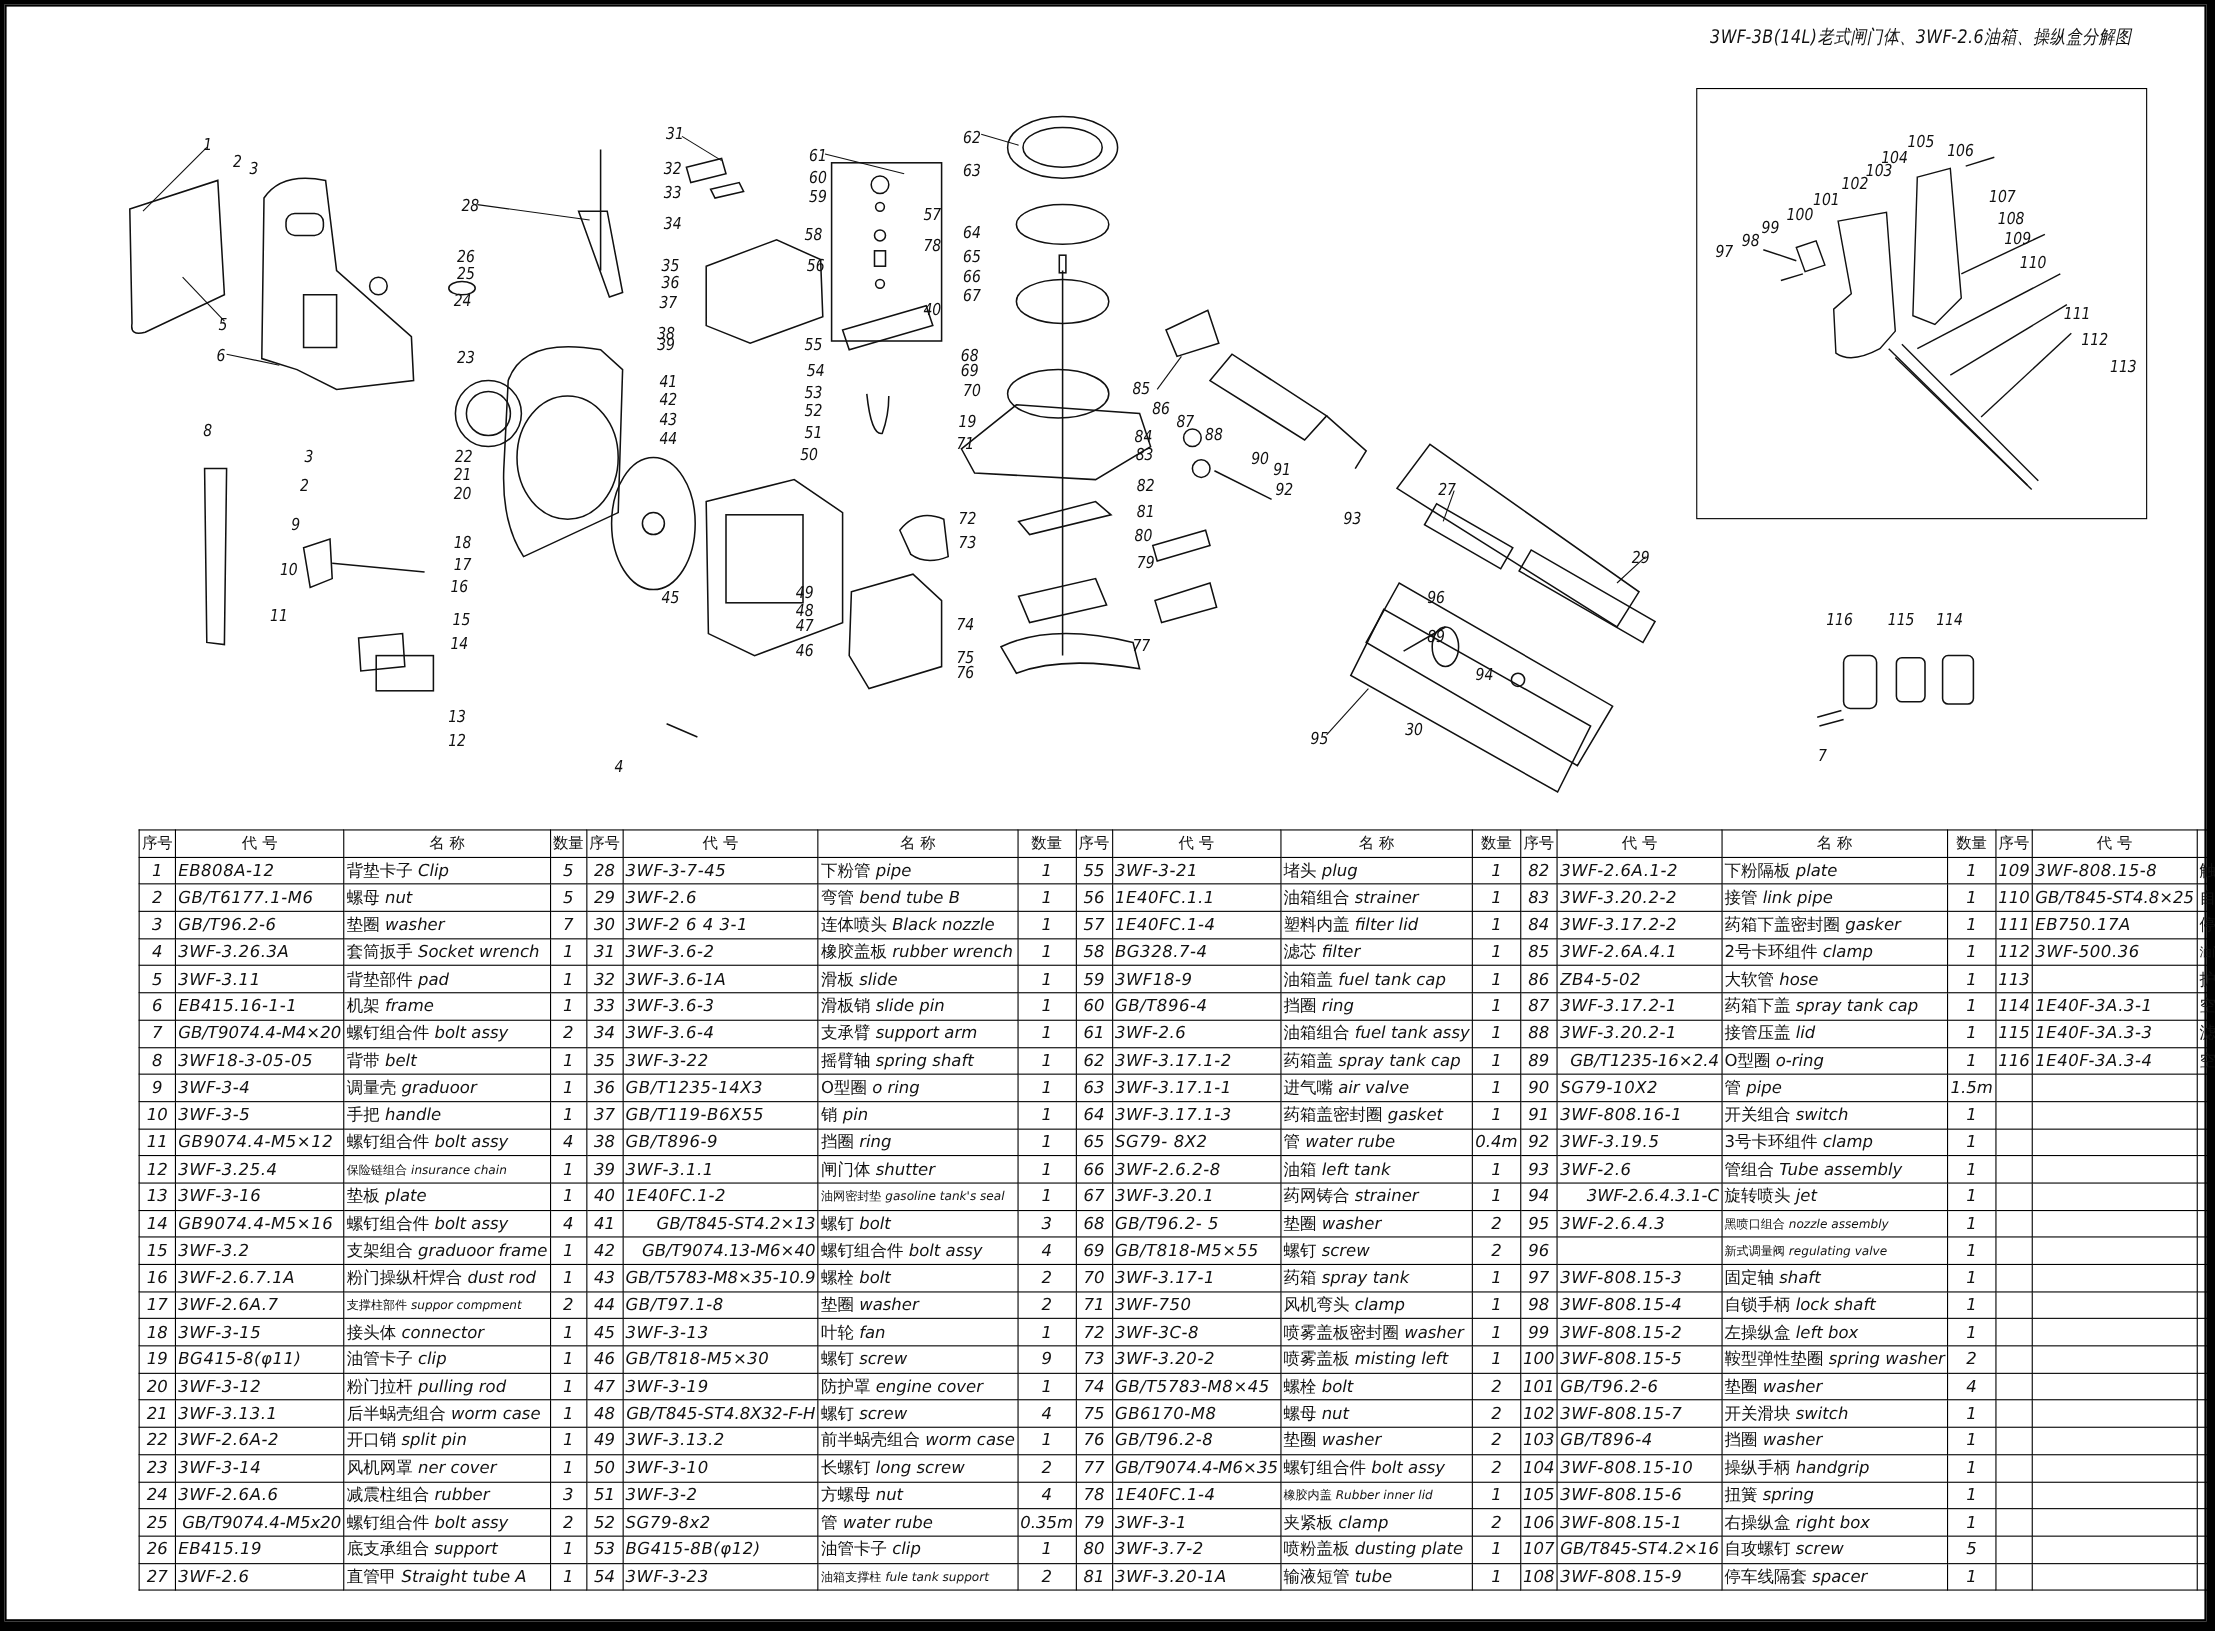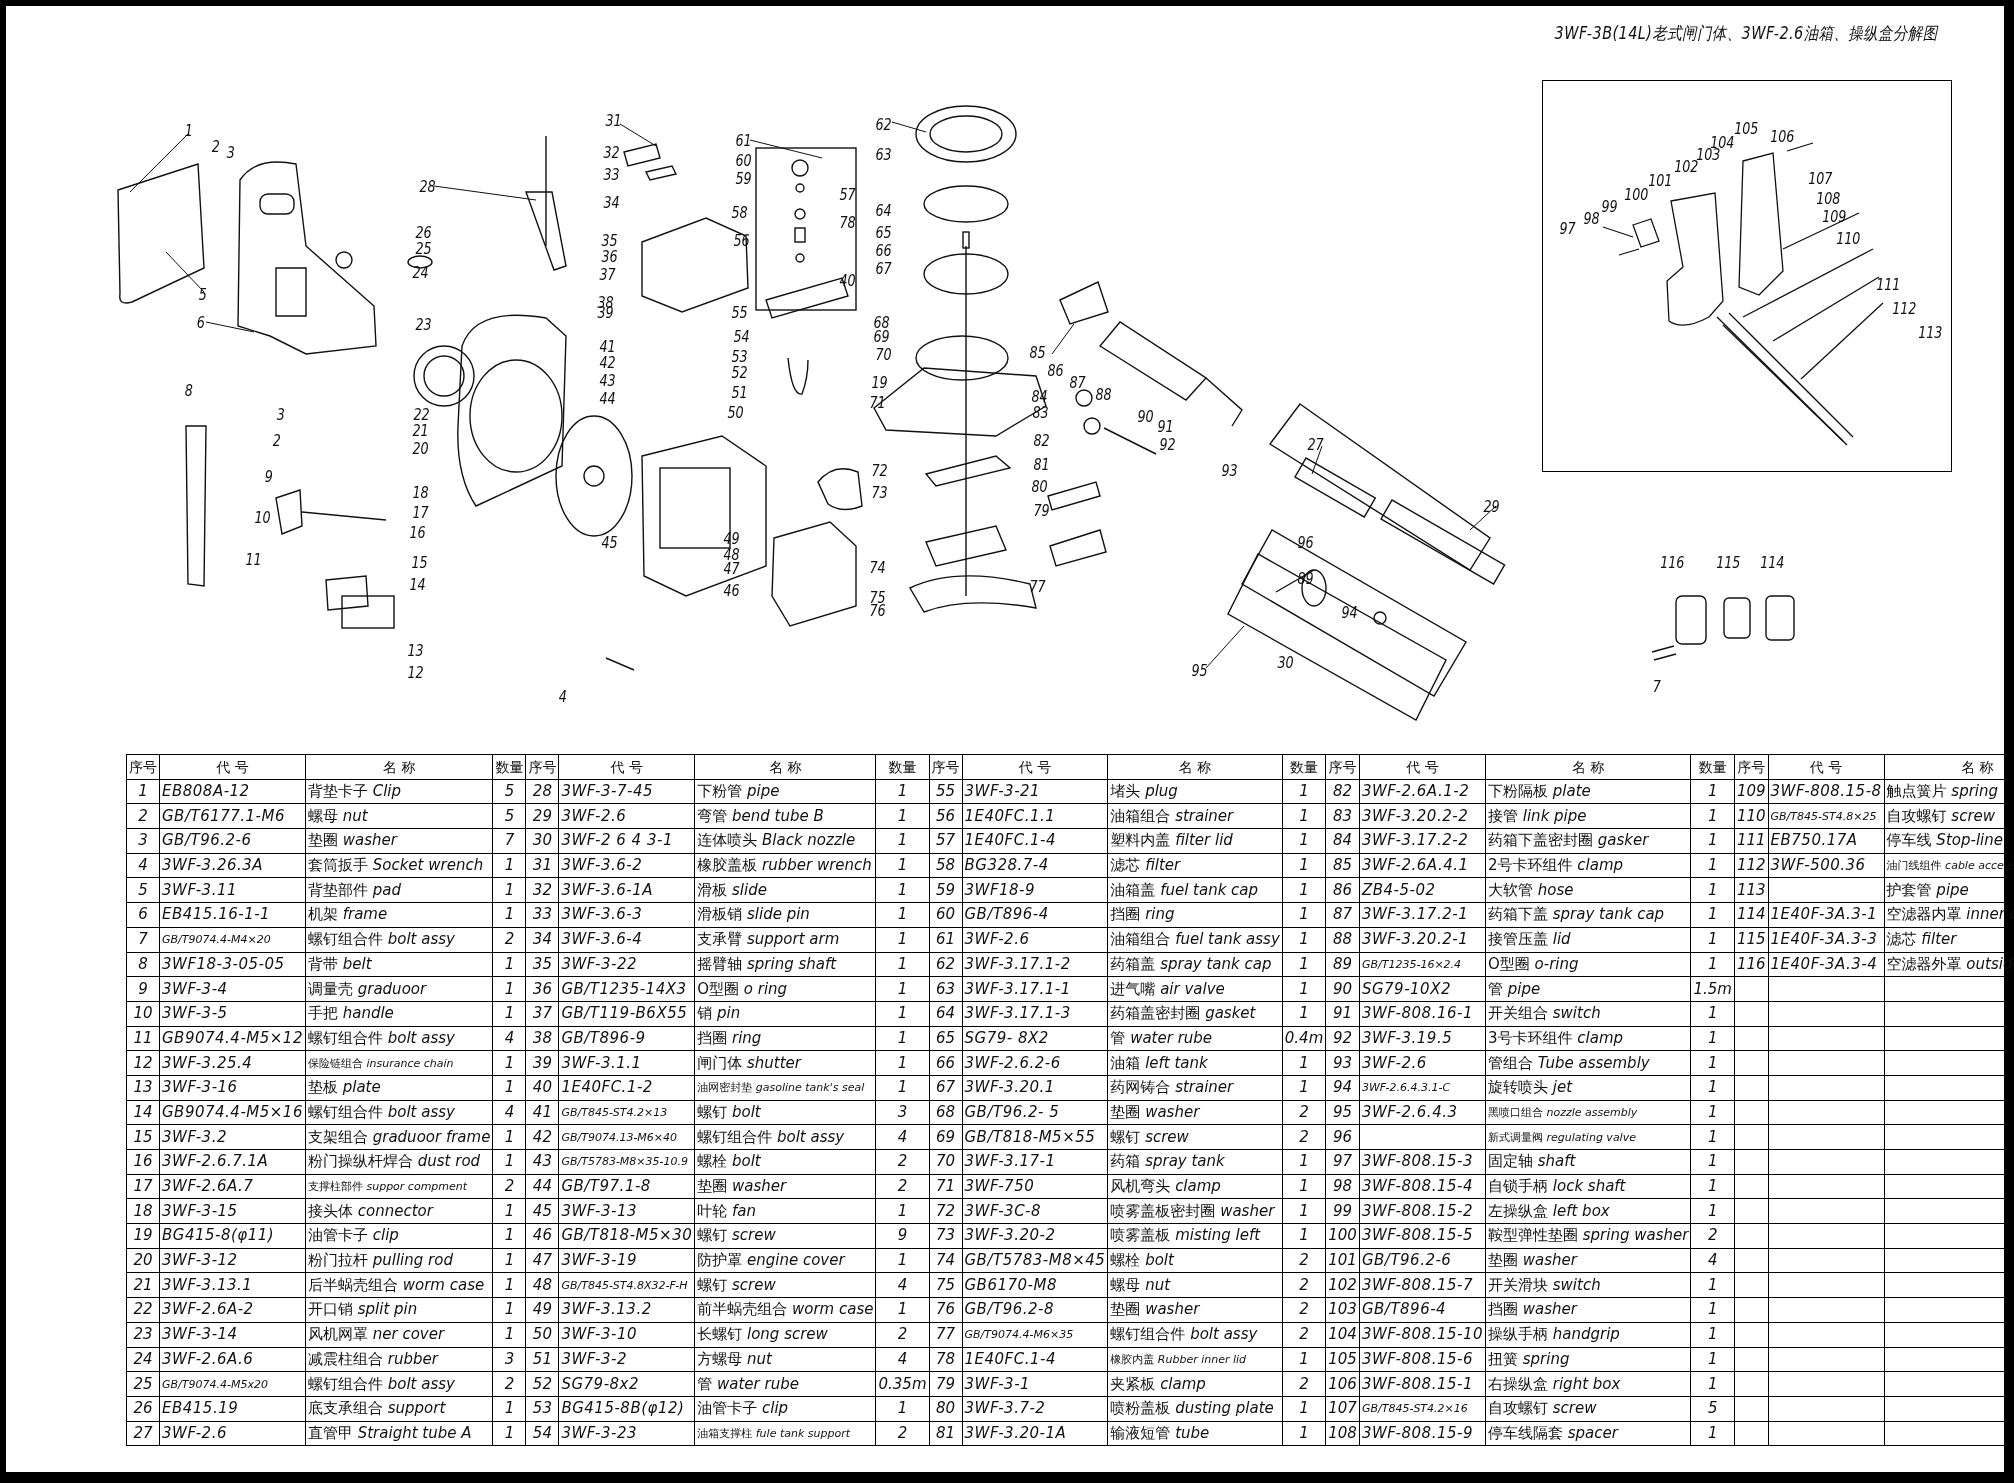--- a/index.html
+++ b/index.html
@@ -8,21 +8,21 @@
   .title { position: absolute; right: 66px; top: 16px; font-size: 17px; font-style: italic; letter-spacing: 0.5px; color: #111; font-family: "DejaVu Sans", sans-serif; transform: scaleX(0.85); transform-origin: right center; }
   .drawing { position: absolute; left: 0; top: 0; width: 2002px; height: 740px; }
   .callout { position: absolute; font-family: "DejaVu Sans", sans-serif; font-style: italic; font-size: 15px; color: #111; line-height: 1; transform: scaleX(0.85); }
   .inset { position: absolute; left: 1536px; top: 74px; width: 410px; height: 392px; border: 1.5px solid #000; box-sizing: border-box; }
 
   table.parts { position: absolute; left: 120px; top: 748px; border-collapse: collapse; table-layout: fixed; font-family: "DejaVu Sans", sans-serif; font-style: italic; color: #111; }
   table.parts td, table.parts th { border: 1.2px solid #000; height: 23.7px; padding: 0 2px; white-space: nowrap; overflow: hidden; font-size: 15px; line-height: 1; }
   table.parts th { font-style: normal; font-weight: normal; font-size: 14px; text-align: center; }
   td.no { text-align: center; font-size: 15px; }
   td.code { font-size: 15px; letter-spacing: 0.5px; }
-  td.code.small { font-size: 11px; letter-spacing: 0; }
+  td.code.small { font-size: 15px; letter-spacing: 0; text-align: right; }
   td.name { font-size: 14px; }
   td.name.small { font-size: 11px; }
   td.qty { text-align: center; font-size: 14px; }
   .cn { font-style: normal; }
 </style>
 </head>
 <body>
 
 <div class="sheet">
   <div class="title">3WF-3B(14L)老式闸门体、3WF-2.6油箱、操纵盒分解图</div>
@@ -555,21 +555,21 @@
         <tr>
           <td class="no">12</td>
           <td class="code">3WF-3.25.4</td>
           <td class="name small"><span class="cn">保险链组合</span><span> insurance chain</span></td>
           <td class="qty">1</td>
           <td class="no">39</td>
           <td class="code">3WF-3.1.1</td>
           <td class="name"><span class="cn">闸门体</span><span> shutter</span></td>
           <td class="qty">1</td>
           <td class="no">66</td>
-          <td class="code">3WF-2.6.2-6</td>
+          <td class="code">3WF-2.6.2-8</td>
           <td class="name"><span class="cn">油箱</span><span> left tank</span></td>
           <td class="qty">1</td>
           <td class="no">93</td>
           <td class="code">3WF-2.6</td>
           <td class="name"><span class="cn">管组合</span><span> Tube assembly</span></td>
           <td class="qty">1</td>
           <td class="no"></td>
           <td class="code"></td>
           <td class="name"></td>
         </tr>

